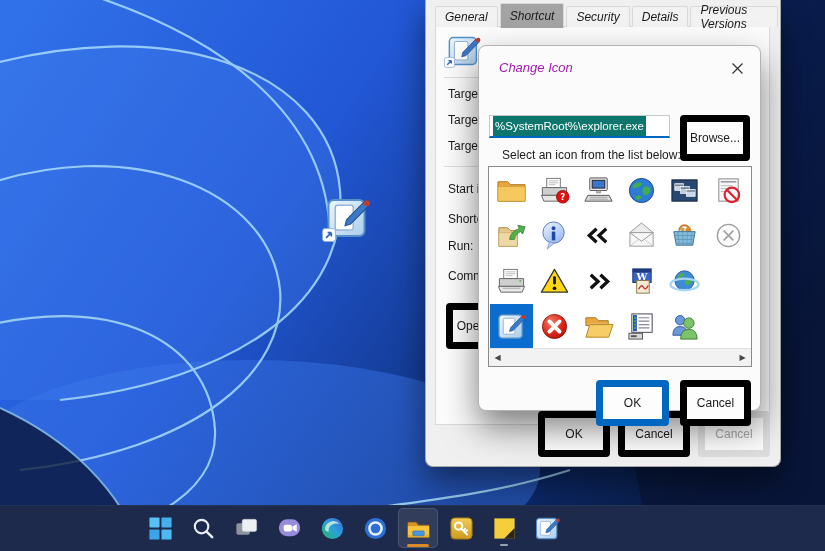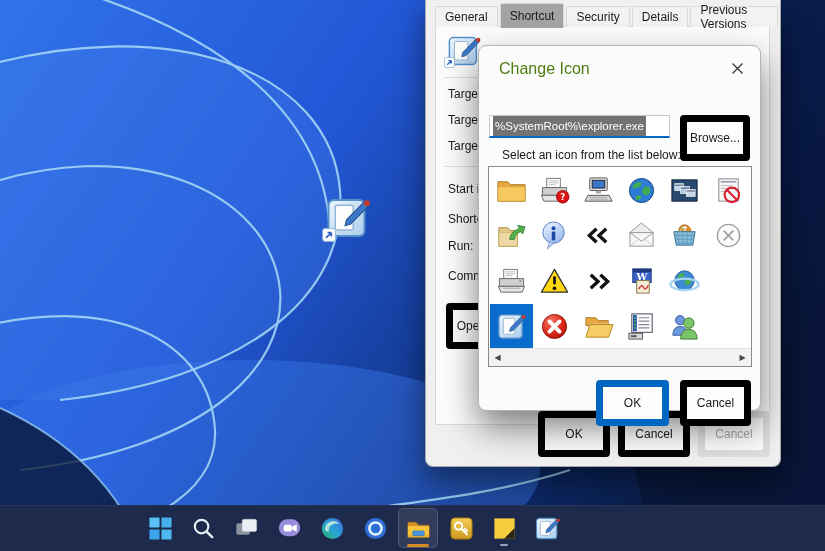--- a/index.html
+++ b/index.html
@@ -11,21 +11,21 @@
   .desk-shortcut{position:absolute;left:304px;top:194px;width:88px;z-index:1;text-align:center;cursor:default;}
   .dsk-ic{position:relative;display:inline-block;width:48px;height:48px;}
   .dsk-ic .main{width:48px;height:48px;}
   .sc-arrow{position:absolute;left:-2px;bottom:0px;width:14px;height:14px;}
   .dsk-label{color:#fff;font-size:12.5px;line-height:1.2;text-shadow:0 1px 2px rgba(0,0,0,.75),0 0 3px rgba(0,0,0,.5);margin-top:1px;}
 
   
   .props{position:absolute;left:425px;top:0;width:356px;height:467px;background:#f0f0f0;z-index:2;
          border:1px solid #a9a9a9;border-top:none;border-radius:0 0 8px 8px;
          box-shadow:0 14px 30px rgba(0,0,0,.45);box-sizing:border-box;}
-  .tabstrip{position:absolute;left:9px;top:2px;display:flex;align-items:flex-end;height:25px;z-index:2;}
+  .tabstrip{position:absolute;left:9px;top:2px;display:flex;align-items:flex-end;height:25px;z-index:2;font-style:italic;}
   .tab{height:20px;padding:0 9px;font-size:12px;color:#1a1a1a;display:flex;align-items:center;
        background:#f2f2f2;border:1px solid #d9d9d9;border-bottom:none;border-radius:2px 2px 0 0;margin-right:2px;}
   .tab.active{height:24px;background:#a3a3a3;position:relative;margin-bottom:-1px;z-index:3;}
   .tabpage{position:absolute;left:9px;right:10px;top:26px;bottom:41px;background:#fcfcfc;
            border:1px solid #dadada;box-sizing:border-box;overflow:hidden;}
   .pp-icon{position:absolute;left:10px;top:6px;width:36px;height:36px;}
   .pp-icon svg{width:36px;height:36px;}
   .pp-arrow{position:absolute;left:8px;top:30px;width:11px;height:11px;}
   .sep{position:absolute;left:8px;right:8px;height:1px;background:#dcdcdc;}
   .sep.s1{top:50px;}
@@ -36,30 +36,30 @@
        font-family:"Liberation Sans","DejaVu Sans",sans-serif;padding:16px;}
   .btn.disabled{color:#a6a6a6;border-color:#dedede;}
   .btn.default{border-color:#0067c0;}
   .ofl{position:absolute;left:10px;top:276px;width:122px;height:24px;white-space:nowrap;overflow:hidden;}
   .props-btns{position:absolute;right:10px;bottom:9px;display:flex;gap:8px;}
   .props-btns .btn{width:72px;height:23px;}
 
   
   .ci{position:absolute;left:478px;top:45px;width:283px;height:366px;background:#fbfbfb;z-index:3;
       border:1px solid #b3b3b3;border-radius:8px;box-shadow:0 16px 34px rgba(0,0,0,.5);box-sizing:border-box;}
-  .ci-title{position:absolute;left:20px;top:14px;font-size:16px;color:#4d7c0f;}
+  .ci-title{position:absolute;left:20px;top:14px;font-size:13px;color:#a21caf;font-style:italic;}
   .ci-close{position:absolute;right:11px;top:10px;width:24px;height:24px;display:flex;align-items:center;justify-content:center;border-radius:4px;}
   .ci-close svg{width:13px;height:13px;}
   .ci-label{position:absolute;left:11px;font-size:12px;color:#1a1a1a;}
   .ci-label.l1{top:49px;}
   .ci-label.l2{top:102px;margin-left:12px;}
   .ci-input{position:absolute;left:10px;top:69px;width:181px;height:23px;background:#fff;
             border:1px solid #c8c8c8;border-bottom:2px solid #0067c0;box-sizing:border-box;
             display:flex;align-items:center;padding-left:3px;font-size:11.5px;overflow:hidden;}
-  .ci-input .sel{background:#737373;color:#fff;padding:18px 2px;white-space:nowrap;}
+  .ci-input .sel{background:#0f766e;color:#fff;padding:18px 2px;white-space:nowrap;}
   .browse{position:absolute;left:201px;top:69px;width:70px;height:23px;}
   .listbox{position:absolute;left:9px;top:120px;width:264px;height:201px;background:#fff;
            border:1px solid #8a8a8a;box-sizing:border-box;}
   .grid{position:absolute;left:0;top:0;right:0;bottom:17px;display:flex;flex-wrap:wrap;align-content:flex-start;padding:1px 0 0 1px;}
   .cell{width:43.3px;height:45.3px;display:flex;align-items:center;justify-content:center;}
   .cell.selected{background:#0a6ccc;}
   .gic{width:31px;height:31px;}
   .hscroll{position:absolute;left:0;right:0;bottom:0;height:17px;background:#f2f2f2;border-top:1px solid #e0e0e0;
            display:flex;align-items:stretch;}
   .sarr{width:17px;display:flex;align-items:center;justify-content:center;font-size:8px;color:#474747;}

